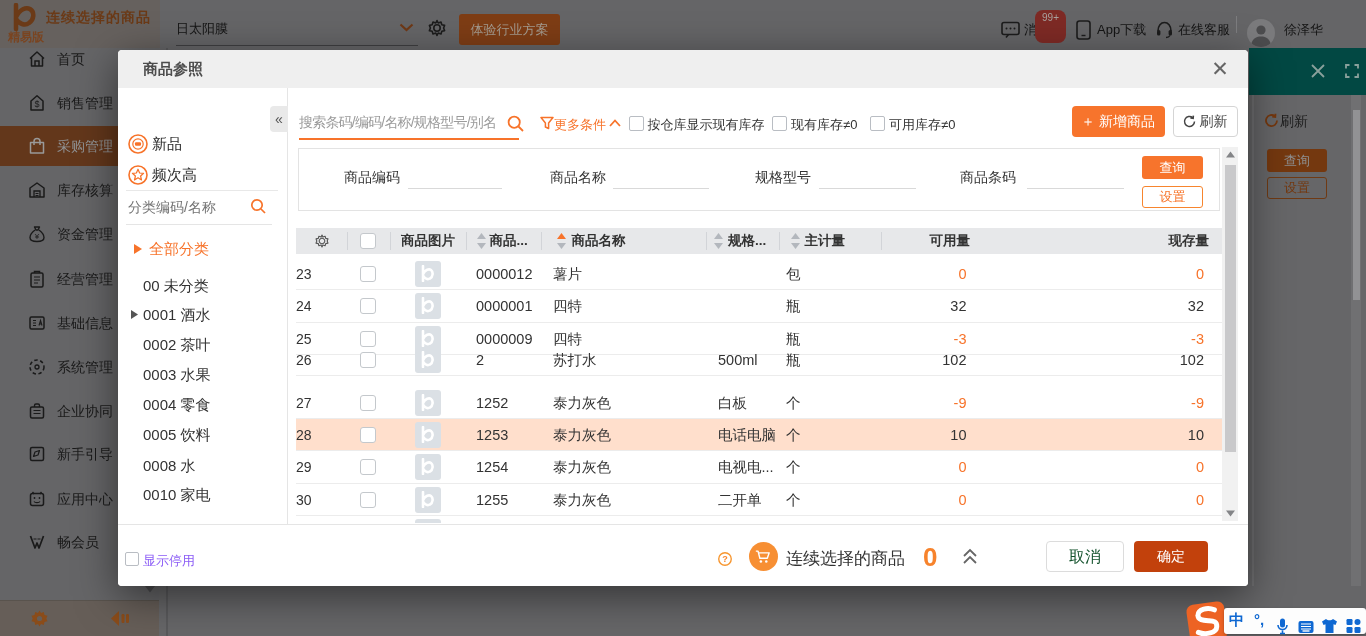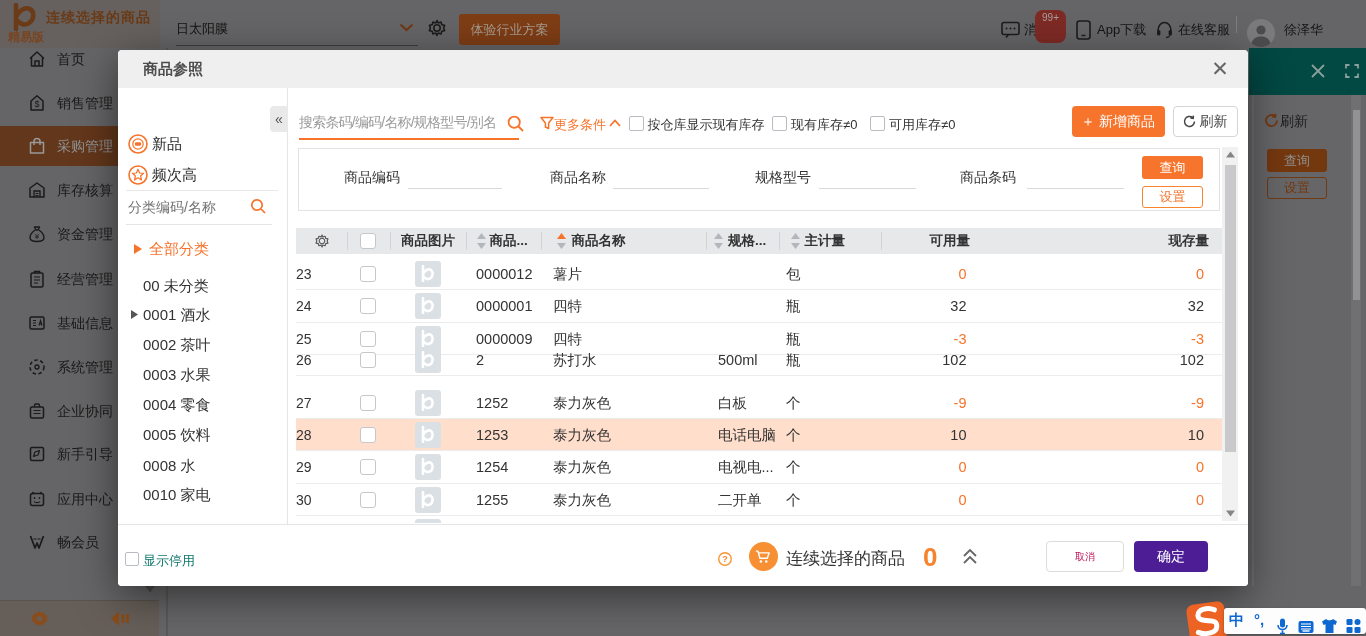--- a/index.html
+++ b/index.html
@@ -66,22 +66,22 @@
 .row .rimg{left:119px;top:3px !important;width:26px;height:26px !important;background:#dbe0e5;border-radius:3px}
 .rcode{left:180px}.rname{left:257px}.rspec{left:422px}.runit{left:490px}
 .rav{left:584.5px;width:86px;text-align:right}
 .rst{left:684.5px;width:223.5px;text-align:right}
 .on{color:#f7732a}
 
 #msb{left:1104px;top:97px;width:16px;height:374px;background:#f1f1f1}
 #msbth{left:1106.5px;top:115px;width:11px;height:287px;background:#c9c9cb}
 
 #mbot{left:0;top:473.5px;width:1130px;height:62.5px;background:#fff;border-top:1px solid #e5e5e5}
-#cancel{left:928px;top:16px;width:78px;height:31px;border:1px solid #dcdcdc;border-radius:4px;color:#be185d;font-size:10px;text-align:center;line-height:29px;background:#fff}
-#ok{left:1016px;top:16px;width:74px;height:31px;background:#4c1d95;border-radius:4px;color:#fff;font-size:14px;text-align:center;line-height:31px}
+#cancel{left:928px;top:16px;width:78px;height:31px;border:1px solid #dcdcdc;border-radius:4px;color:#14532d;font-size:16px;text-align:center;line-height:29px;background:#fff}
+#ok{left:1016px;top:16px;width:74px;height:31px;background:#c2410c;border-radius:4px;color:#fff;font-size:14px;text-align:center;line-height:31px}
 
 #sg-s{left:1188px;top:603px;width:38px;height:38px;background:#ed6324;border-radius:7px;transform:rotate(-8deg)}
 #sg-bar{left:1224px;top:608px;width:142px;height:26px;background:#fdfdfd;border-radius:3px;box-shadow:0 1px 3px rgba(0,0,0,.3)}
 .sgi{position:absolute;top:0;height:26px;color:#0f68d2}
 </style></head>
 <body>
 
 <div class="ab" id="topbar"></div>
 <div class="ab" id="logo">
  <svg class="ab" style="left:12px;top:3px" width="27" height="28" viewBox="0 0 27 28">
@@ -505,21 +505,21 @@
   <svg style="position:absolute;left:3.5px;top:4px" width="9" height="7" viewBox="0 0 9 7">
         <path d="M4.5 0.5 L9 6.5 L0 6.5 Z" fill="#848588"></path>
       </svg>
   <svg style="position:absolute;left:3.5px;top:363px" width="9" height="7" viewBox="0 0 9 7">
         <path d="M4.5 6.5 L0 0.5 L9 0.5 Z" fill="#848588"></path>
       </svg>
  </div>
  <div class="ab" id="msbth"></div>
  <div class="ab" id="mbot">
   <div class="ab" style="left:7px;top:27px;width:14px;height:14px;border:1px solid #b9bdc3;border-radius:2px;background:#fff"></div>
-  <div class="ab" style="left:25px;top:27px;font-size:13px;color:#0f766e">显示停用</div>
+  <div class="ab" style="left:25px;top:27px;font-size:13px;color:#8b5cf6">显示停用</div>
   <svg class="ab" style="left:600px;top:27px" width="14" height="14" viewBox="0 0 17 17">
         <circle cx="8.5" cy="8.5" r="7.6" stroke="#f7962f" stroke-width="1.7" fill="none"></circle>
         <text x="8.5" y="12.6" font-size="11" fill="#f7862d" text-anchor="middle" font-family="Liberation Sans" font-weight="bold">?</text>
       </svg>
   <div class="ab" style="left:630.5px;top:17.5px;width:29px;height:29px;border-radius:50%;background:#f78f33"></div>
   <svg class="ab" style="left:637px;top:24px" width="16" height="16" viewBox="0 0 19 17">
         <path d="M1 1.5 H3.6 L5.8 10 H14.6 L16.8 3.6 H4.4" stroke="#fff" stroke-width="1.7" fill="none" stroke-linejoin="round"></path>
         <circle cx="7" cy="13.8" r="1.5" fill="#fff"></circle>
         <circle cx="13.4" cy="13.8" r="1.5" fill="#fff"></circle>
       </svg>

